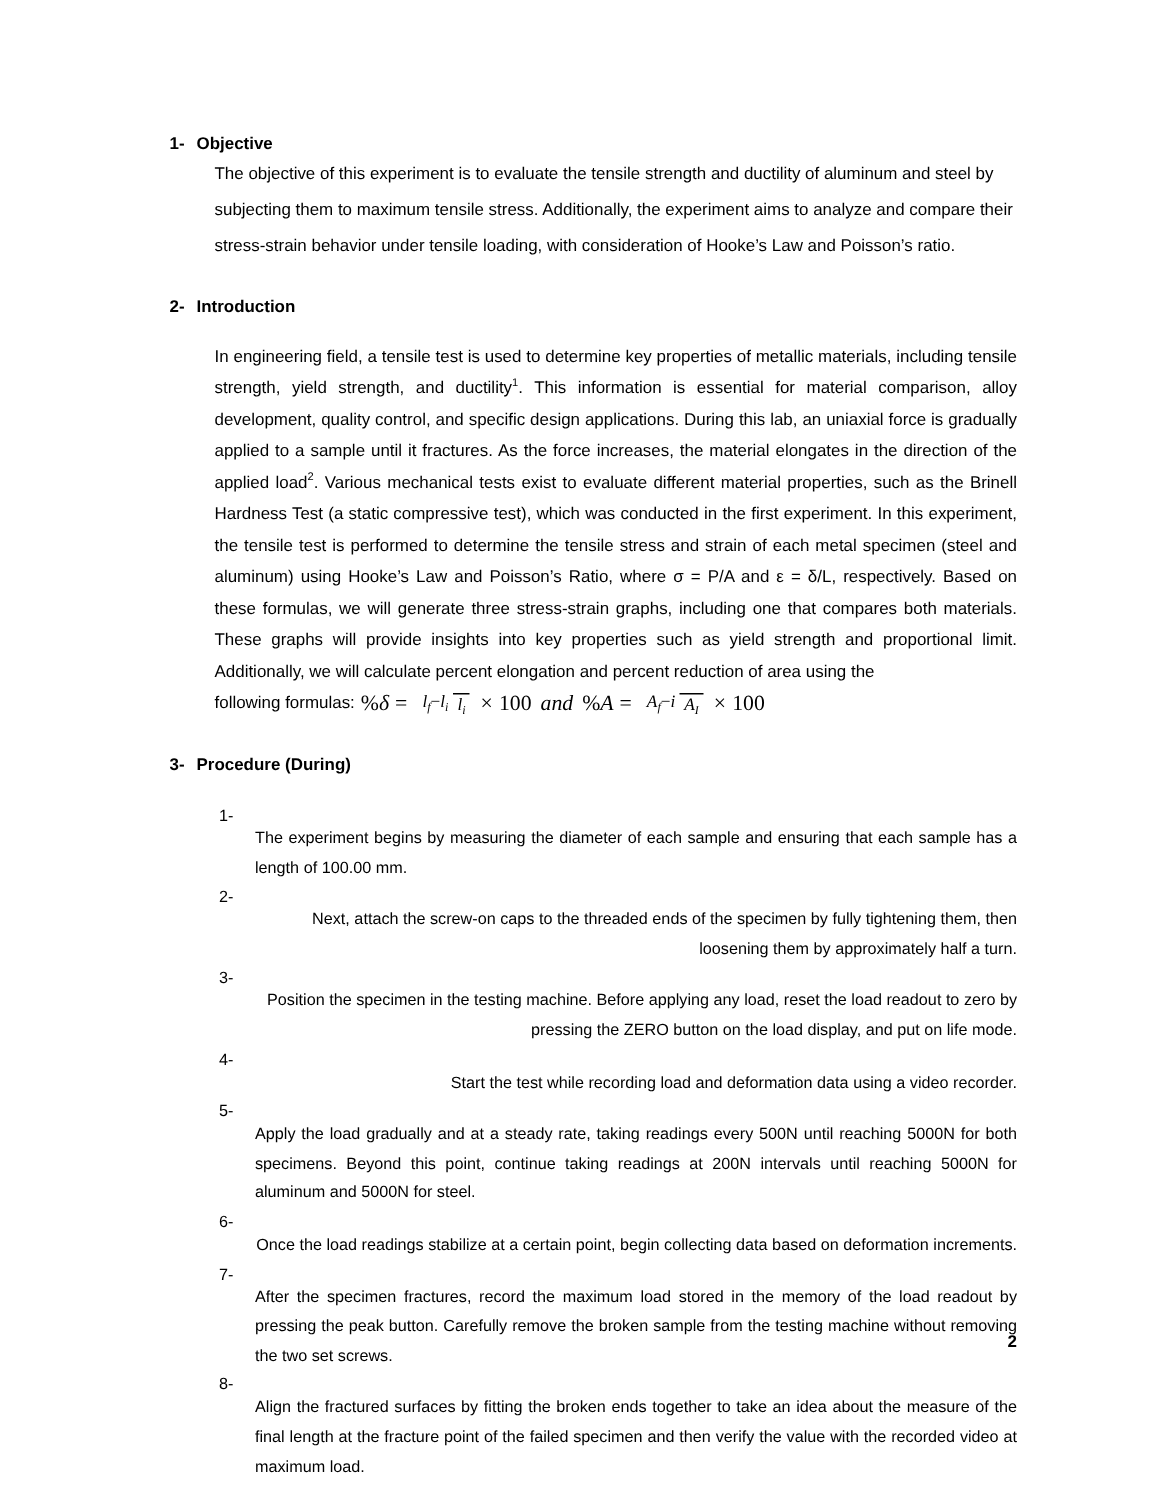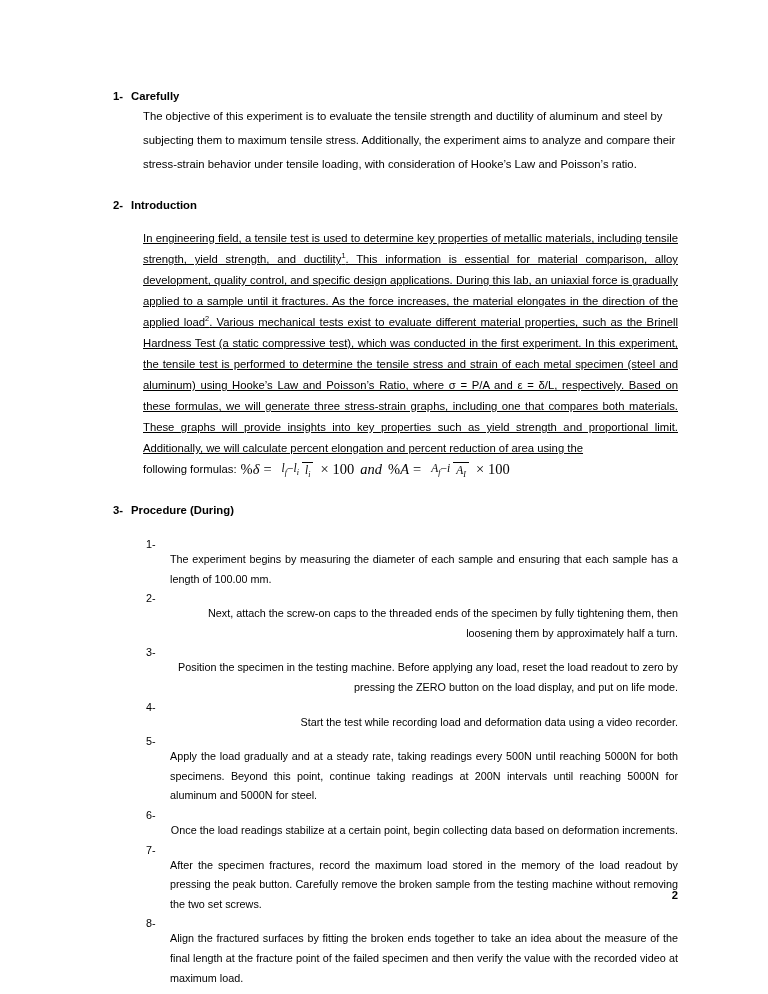--- a/index.html
+++ b/index.html
@@ -56,21 +56,20 @@
     font-size: 11.3px;
   }
   p.lead {
     line-height: 24px;
     text-align: left;
   }
   p.justified {
     line-height: 21px;
     text-align: justify;
     text-justify: inter-word;
-    text-decoration: underline;
   }
   sup {
     font-size: 7.4px;
     vertical-align: super;
     line-height: 0;
   }
 
   
   .gap-sec1 { height: 21px; }
   .gap-intro-body { height: 15px; }
@@ -166,21 +165,21 @@
   }
 </style>
 </head>
 <body>
 
 <div class="page">
   <div class="content">
 
     <div class="section">
       <span class="num">1-</span>
-      <span class="title">Carefully</span>
+      <span class="title">Objective</span>
     </div>
     <div class="body-block">
       <p class="para lead">The objective of this experiment is to evaluate the tensile strength and ductility of aluminum and steel by subjecting them to maximum tensile stress. Additionally, the experiment aims to analyze and compare their stress-strain behavior under tensile loading, with consideration of Hooke’s Law and Poisson’s ratio.</p>
     </div>
 
     <div class="gap-sec1"></div>
 
     <div class="section">
       <span class="num">2-</span>
       <span class="title">Introduction</span>

